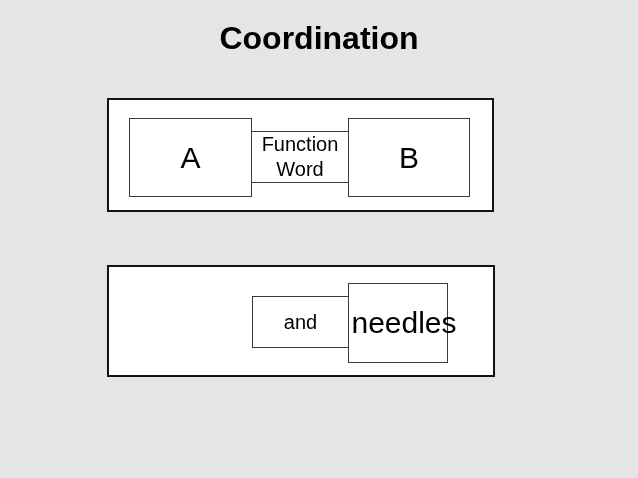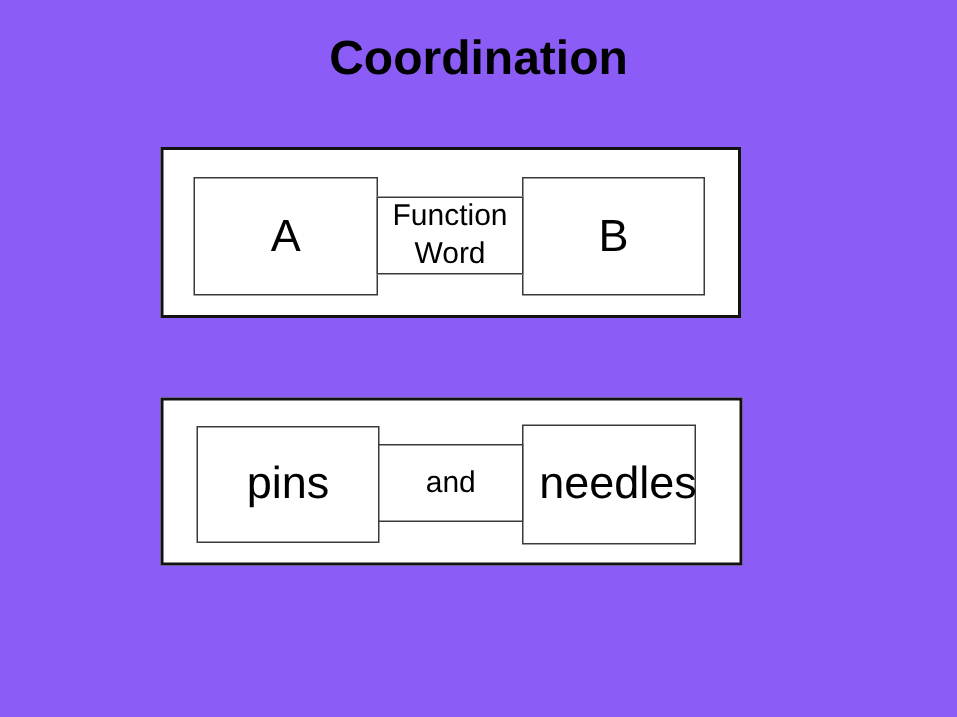--- a/index.html
+++ b/index.html
@@ -4,21 +4,21 @@
 <style>
   html, body {
     margin: 0;
     padding: 0;
     background: #ffffff;
   }
   .slide {
     position: relative;
     width: 638px;
     height: 478px;
-    background: #8b5cf6;
+    background: #e5e5e5;
     overflow: hidden;
     font-family: "Liberation Sans", "DejaVu Sans", sans-serif;
     color: #000000;
   }
   .title {
     position: absolute;
     top: 20px;
     left: 0;
     width: 100%;
     margin: 0;
@@ -59,21 +59,21 @@
   }
 
   
   .frame-1 .box-left  { left: 20px;  top: 18px; width: 123px; height: 79px; }
   .frame-1 .box-mid   { left: 142px; top: 31px; width: 98px;  height: 52px; }
   .frame-1 .box-right { left: 239px; top: 18px; width: 122px; height: 79px; }
 
   
   .frame-2 .box-left  { left: 22px;  top: 17px; width: 122px; height: 78px; }
   .frame-2 .box-mid   { left: 143px; top: 29px; width: 97px;  height: 52px; justify-content: center; }
-  .frame-2 .box-right { left: 239px; top: 16px; width: 116px; height: 80px; padding-left: 12px; }
+  .frame-2 .box-right { left: 239px; top: 16px; width: 100px; height: 80px; padding-left: 12px; }
 
   .box-mid { z-index: 2; }
 </style>
 </head>
 <body>
 
 <div class="slide">
 
   <h1 class="title">Coordination</h1>
 
@@ -83,23 +83,20 @@
     </div>
     <div class="box box-mid">
       <span class="mid-label">Function Word</span>
     </div>
     <div class="box box-right">
       <span class="side-label">B</span>
     </div>
   </div>
 
   <div class="frame frame-2">
-    <div class="box box-left">
-      <span class="side-label">pins</span>
-    </div>
     <div class="box box-mid">
       <span class="mid-label">and</span>
     </div>
     <div class="box box-right">
       <span class="side-label">needles</span>
     </div>
   </div>
 
 </div>
 

